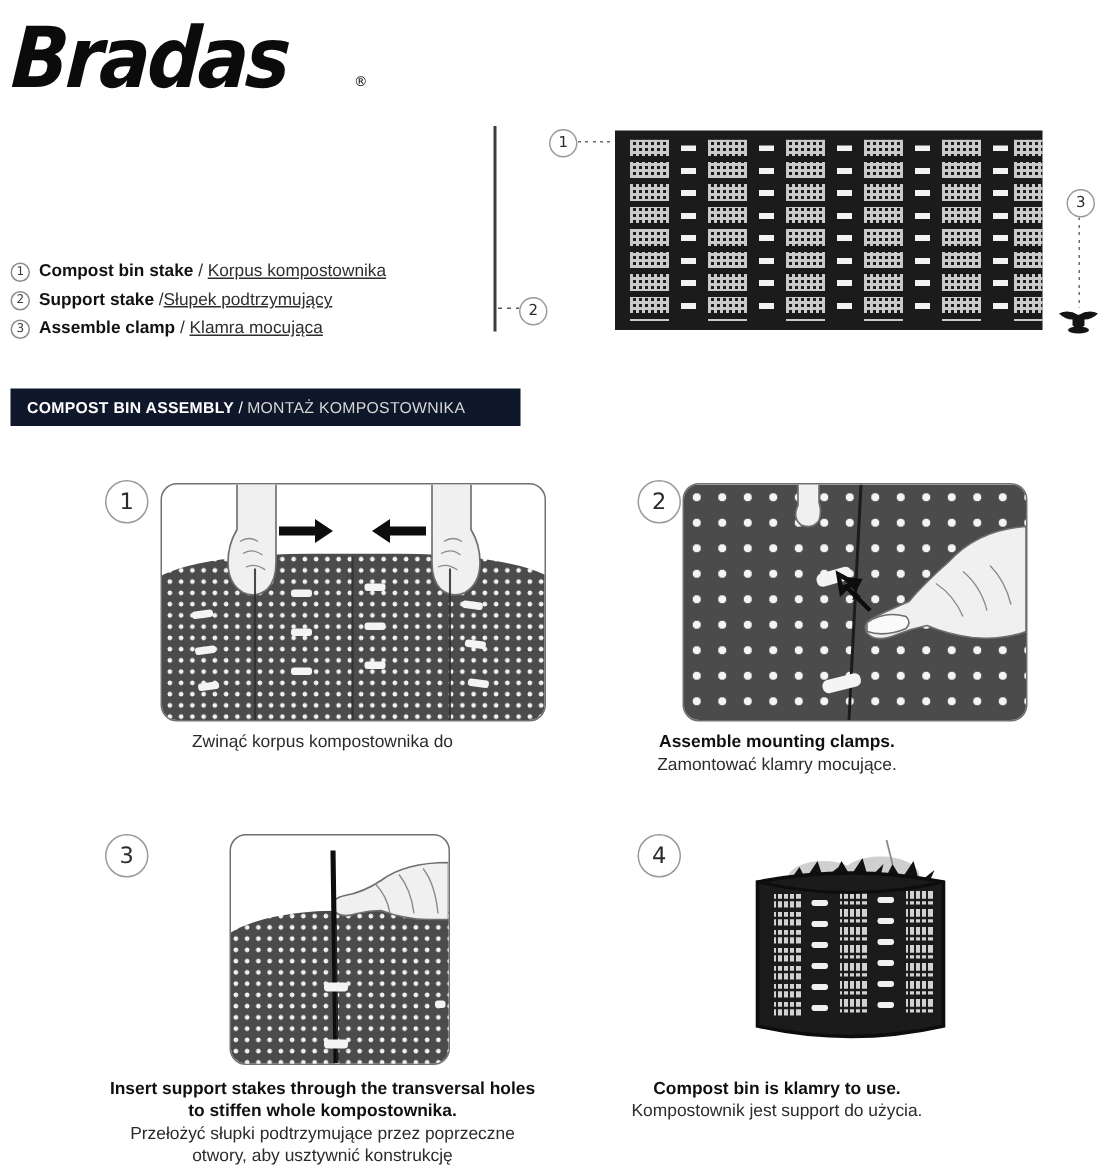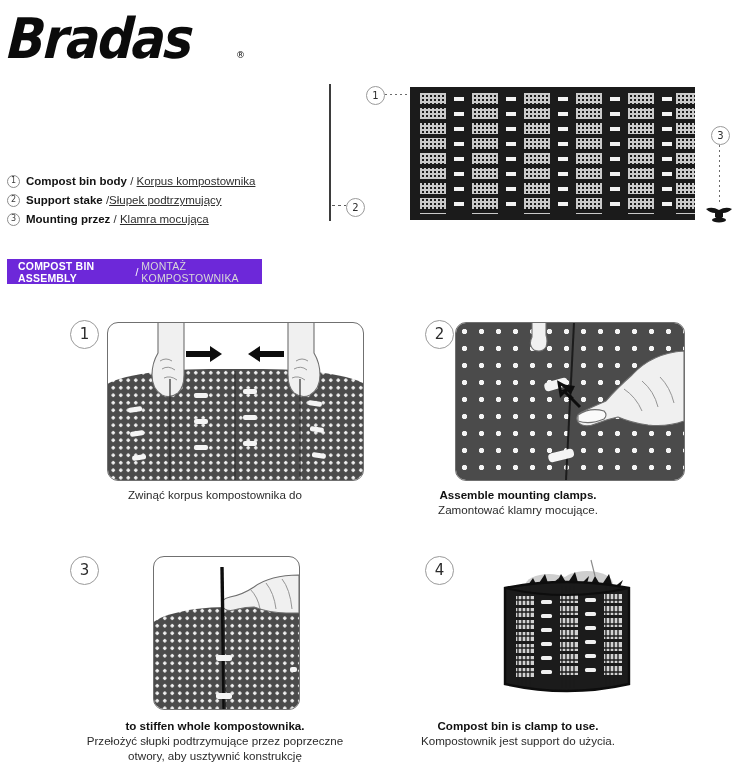--- a/index.html
+++ b/index.html
@@ -38,22 +38,22 @@
     display:flex;align-items:center;justify-content:center;
     font-size:8px;color:#3a3a3a;margin-right:6px;flex:0 0 auto;
     font-family:"DejaVu Sans", sans-serif;line-height:1;
   }
   .legend-en{font-weight:700;font-size:11.5px;color:#121212;}
   .legend-sep{font-size:11.5px;color:#2e2e2e;white-space:pre;}
   .legend-pl{font-size:11.5px;color:#2e2e2e;text-decoration:underline;}
 
   
   .section-bar{
-    position:absolute;left:7px;top:259px;width:255px;height:25px;
-    background:#6d28d9;display:flex;align-items:center;padding-left:11px;
+    position:absolute;left:7px;top:259px;width:340px;height:25px;
+    background:#0f172a;display:flex;align-items:center;padding-left:11px;
     box-sizing:border-box;
   }
   .bar-en{color:#ffffff;font-weight:700;font-size:10.5px;letter-spacing:.2px;}
   .bar-sep{color:#ffffff;font-size:10.5px;white-space:pre;}
   .bar-pl{color:#d8d8d8;font-size:10.5px;letter-spacing:.2px;}
 
   
   .stake-line{position:absolute;left:329px;top:84px;width:2px;height:137px;background:#3d3d3d;}
   .stake-dash{position:absolute;left:332px;top:205px;width:14px;height:1px;
     background:repeating-linear-gradient(to right,#5a5a5a 0 3px,transparent 3px 6px);}
@@ -126,33 +126,33 @@
 <div class="sheet">
 
   <div class="logo-wrap">
     <div class="logo-text">Bradas</div>
     <div class="logo-reg">®</div>
   </div>
 
   <div class="legend">
     <div class="legend-row">
       <span class="circ-sm">1</span>
-      <span class="legend-en">Compost bin body</span>
+      <span class="legend-en">Compost bin stake</span>
       <span class="legend-sep"> / </span>
       <span class="legend-pl">Korpus kompostownika</span>
     </div>
     <div class="legend-row">
       <span class="circ-sm">2</span>
       <span class="legend-en">Support stake</span>
       <span class="legend-sep"> /</span>
       <span class="legend-pl">Słupek podtrzymujący</span>
     </div>
     <div class="legend-row">
       <span class="circ-sm">3</span>
-      <span class="legend-en">Mounting przez</span>
+      <span class="legend-en">Assemble clamp</span>
       <span class="legend-sep"> / </span>
       <span class="legend-pl">Klamra mocująca</span>
     </div>
   </div>
 
   <div class="section-bar">
     <span class="bar-en">COMPOST BIN ASSEMBLY</span>
     <span class="bar-sep"> / </span>
     <span class="bar-pl">MONTAŻ KOMPOSTOWNIKA</span>
   </div>
@@ -285,20 +285,21 @@
 
         <g fill="#f4f4f4">
           <rect x="62" y="98" width="16" height="6" rx="2.5"></rect>
           <rect x="62" y="136" width="16" height="6" rx="2.5"></rect>
           <rect x="136" y="110" width="7" height="5" rx="2"></rect>
         </g>
       </svg>
     </div>
     <div class="caption" style="left:0;top:718px">
       <div style="width:430px">
+        <div class="cap-en">Insert support stakes through the transversal holes</div>
         <div class="cap-en">to stiffen whole kompostownika.</div>
         <div class="cap-pl">Przełożyć słupki podtrzymujące przez poprzeczne</div>
         <div class="cap-pl">otwory, aby usztywnić konstrukcję</div>
       </div>
     </div>
   </div>
 
   <div class="step">
     <div class="circ-lg" style="left:425px;top:556px">4</div>
     <div class="bin-wrap">
@@ -414,19 +415,19 @@
             <rect x="98" y="98" width="11" height="4" rx="1.6"></rect>
             <rect x="98" y="112" width="11" height="4" rx="1.6"></rect>
           </g>
         </g>
         <path d="M18 32 Q80 20 142 32 L142 128 Q80 142 18 128 Z" fill="none" stroke="#0d0d0d" stroke-width="2.4"></path>
         <path d="M18 32 Q80 46 142 32" fill="none" stroke="#0d0d0d" stroke-width="2"></path>
       </svg>
     </div>
     <div class="caption" style="left:303px;top:718px">
       <div style="width:430px">
-        <div class="cap-en">Compost bin is clamp to use.</div>
+        <div class="cap-en">Compost bin is klamry to use.</div>
         <div class="cap-pl">Kompostownik jest support do użycia.</div>
       </div>
     </div>
   </div>
 
 </div>
 
 </body></html>

